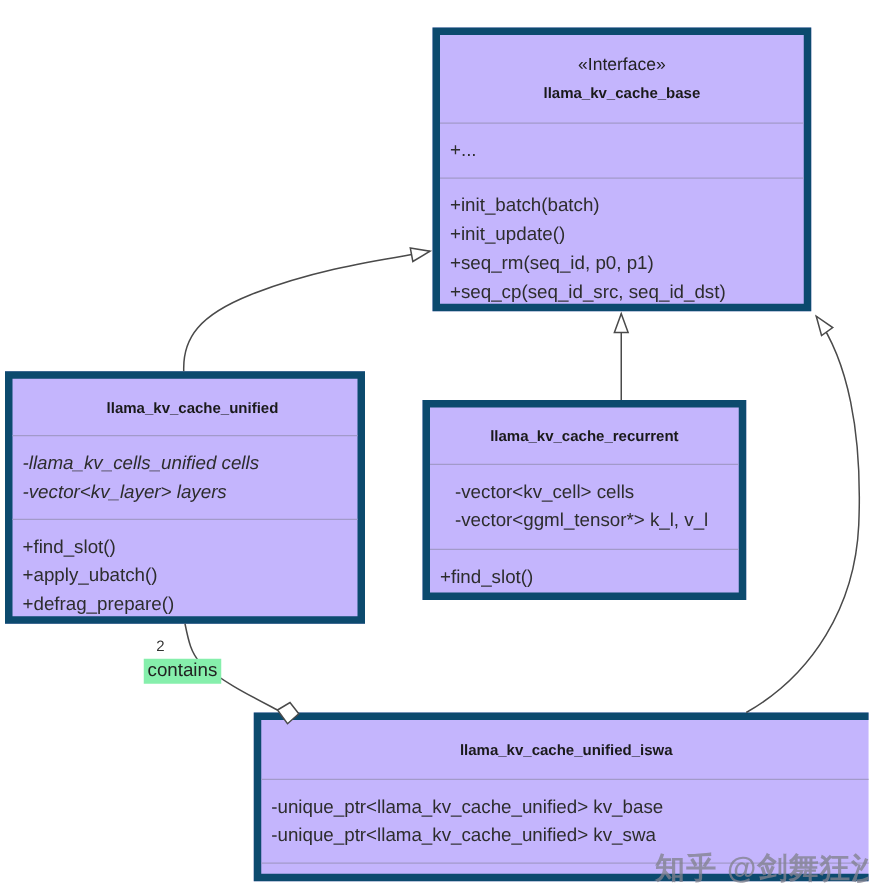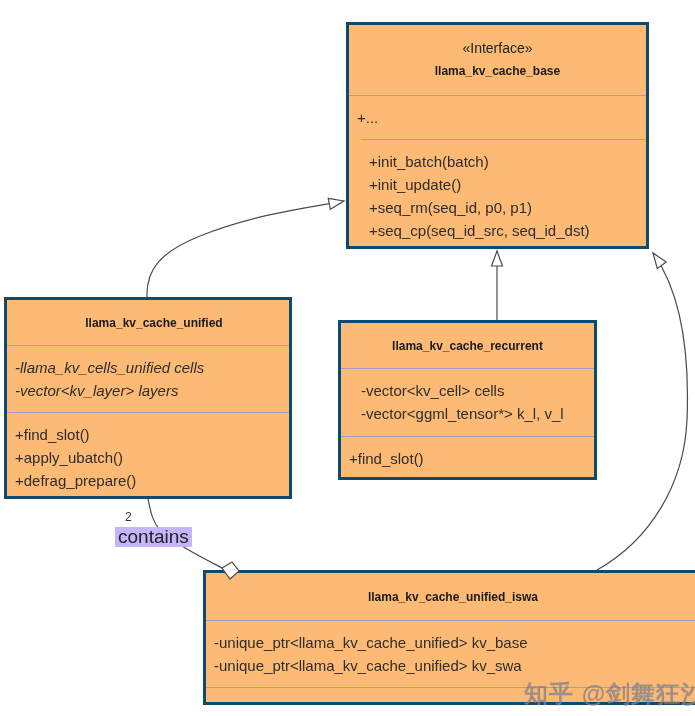--- a/index.html
+++ b/index.html
@@ -17,36 +17,36 @@
   }
   .connector-layer {
     position: absolute;
     left: 0; top: 0;
     width: 695px; height: 716px;
     pointer-events: none;
     z-index: 3;
   }
   .uml-class {
     position: absolute;
-    background: #fdba74;
-    border: 3px solid #0c4a6e;
+    background: #c4b5fd;
+    border: 6px solid #0c4a6e;
     z-index: 2;
   }
   .compartment { border-top: 1px solid #a29aca; }
   .compartment.header { border-top: none; display: flex; flex-direction: column; justify-content: center; align-items: center; }
   .stereotype { font-size: 14px; line-height: 21px; color: #222222; text-align: center; }
   .cls-title { font-size: 12px; font-weight: bold; line-height: 24px; color: #1a1a1a; text-align: center; }
   .member { font-size: 15px; line-height: 23px; color: #2d2d2d; white-space: nowrap; }
   .members { padding: 10px 8px 0 8px; }
 
   
   .box-base     { left: 346px; top: 22px;  width: 303px; height: 227px; }
   .box-base .header  { height: 70px; }
   .box-base .attrs   { height: 44px; }
-  .box-base .methods { height: 112px; margin-left: 12px; }
+  .box-base .methods { height: 112px; }
 
   
   .box-unified  { left: 4px;   top: 297px; width: 288px; height: 202px; }
   .box-unified .header  { height: 45px; padding-left: 12px; }
   .box-unified .attrs   { height: 67px; font-style: italic; }
   .box-unified .methods { height: 89px; }
 
   
   .box-recurrent{ left: 338px; top: 320px; width: 259px; height: 160px; }
   .box-recurrent .header  { height: 45px; }
@@ -61,23 +61,23 @@
 
   .edge-multiplicity {
     position: absolute;
     left: 125px; top: 510px;
     font-size: 12px; color: #333333;
     z-index: 4;
   }
   .edge-label {
     position: absolute;
     left: 115px; top: 527px;
-    font-size: 19px; line-height: 20px;
+    font-size: 15px; line-height: 20px;
     color: #222222;
-    background: #c4b5fd;
+    background: #86efac;
     padding: 0 3px;
     z-index: 4;
   }
   .watermark {
     position: absolute;
     left: 524px; top: 678px;
     font-size: 24px;
     font-weight: bold;
     letter-spacing: 1px;
     color: rgba(130, 130, 142, 0.78);

